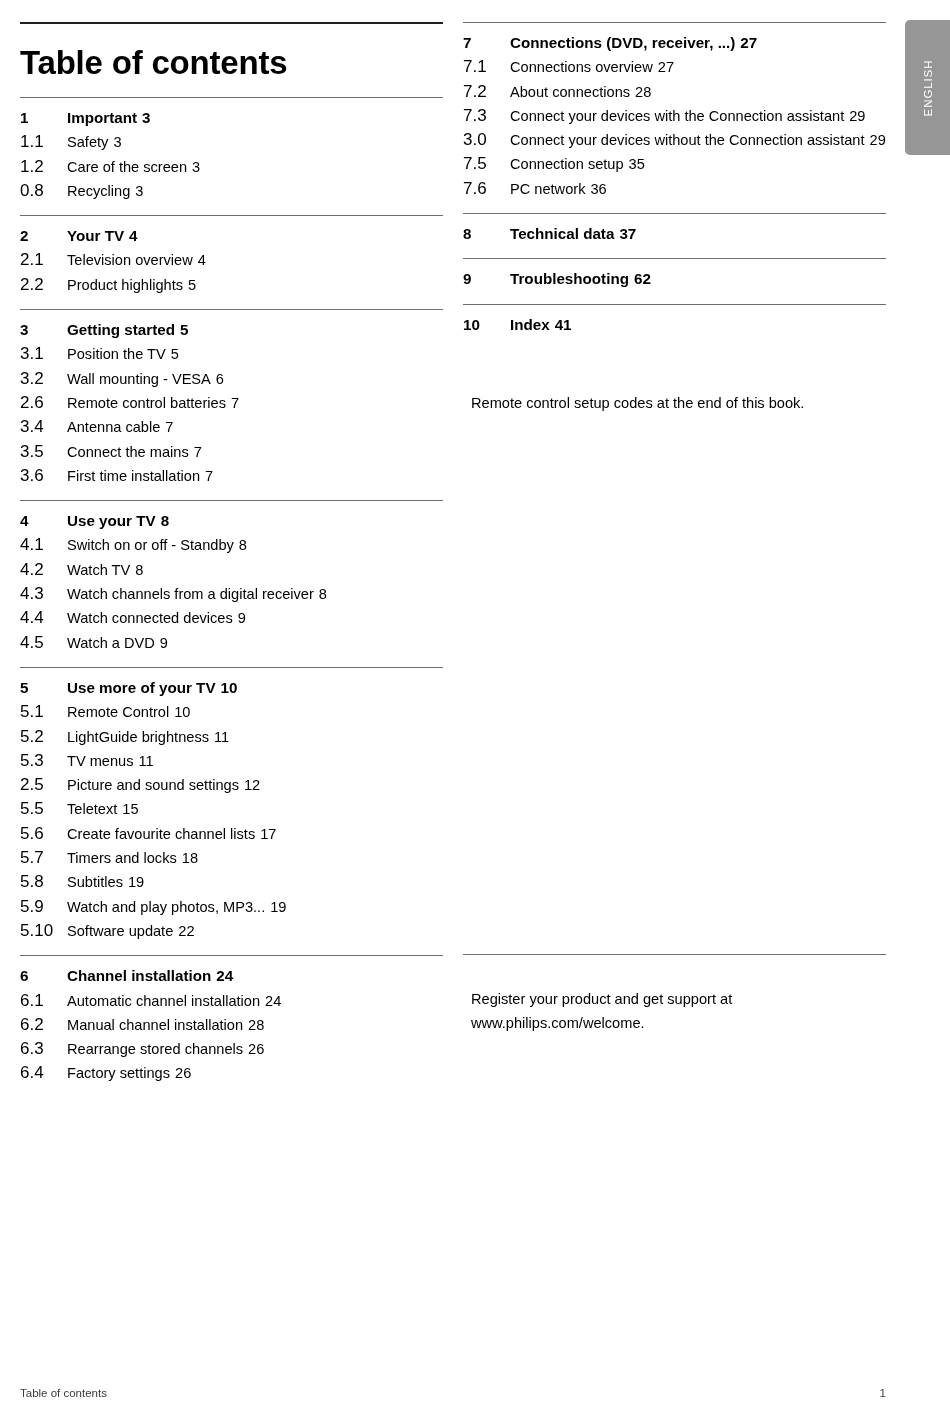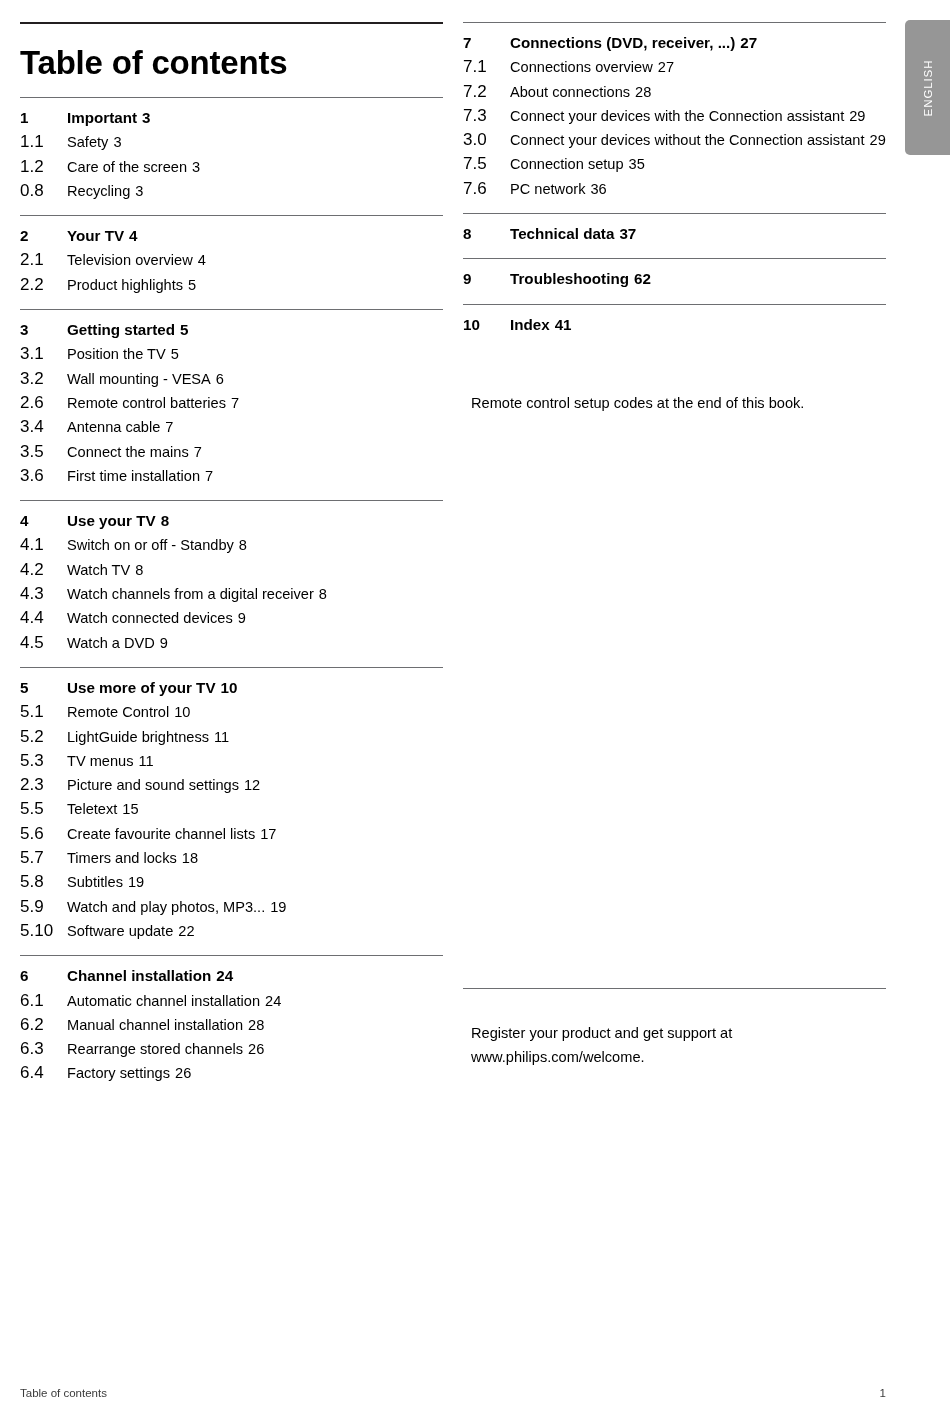--- a/index.html
+++ b/index.html
@@ -117,21 +117,21 @@
     font-size: 14.6px;
     line-height: 24.3px;
     margin: 8px;
   }
   .note-block {
     margin-top: 42px;
   }
   .register-block {
     position: absolute;
     left: 463px;
-    top: 988px;
+    top: 954px;
     width: 423px;
   }
   .register-text {
     margin-top: 32px;
   }
 
   
   .footer {
     position: absolute;
     left: 20px;
@@ -262,21 +262,21 @@
           </div>
           <div class="toc-row">
             <span class="num">5.2</span>
             <span class="txt">LightGuide brightness<span class="pg">11</span></span>
           </div>
           <div class="toc-row">
             <span class="num">5.3</span>
             <span class="txt">TV menus<span class="pg">11</span></span>
           </div>
           <div class="toc-row">
-            <span class="num">2.3</span>
+            <span class="num">2.5</span>
             <span class="txt">Picture and sound settings<span class="pg">12</span></span>
           </div>
           <div class="toc-row">
             <span class="num">5.5</span>
             <span class="txt">Teletext<span class="pg">15</span></span>
           </div>
           <div class="toc-row">
             <span class="num">5.6</span>
             <span class="txt">Create favourite channel lists<span class="pg">17</span></span>
           </div>

